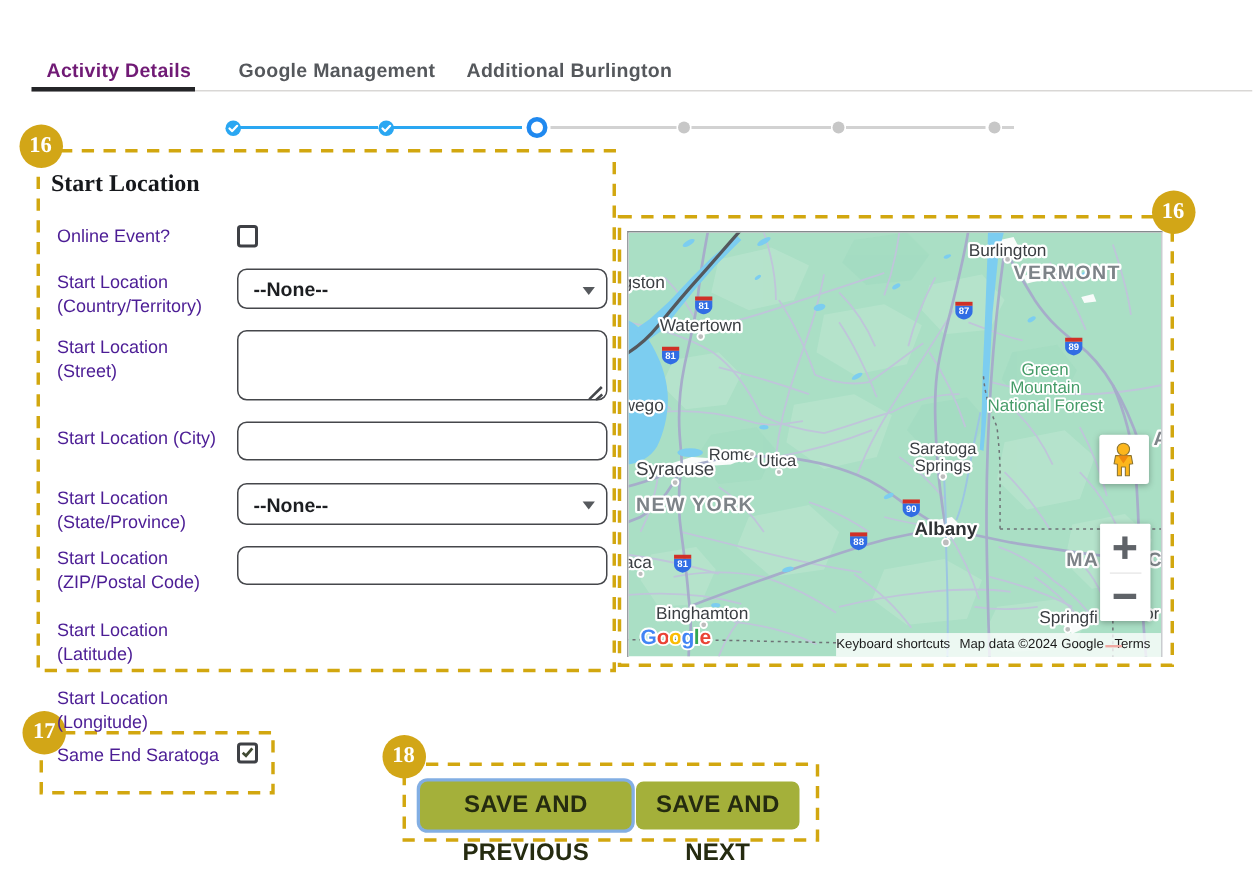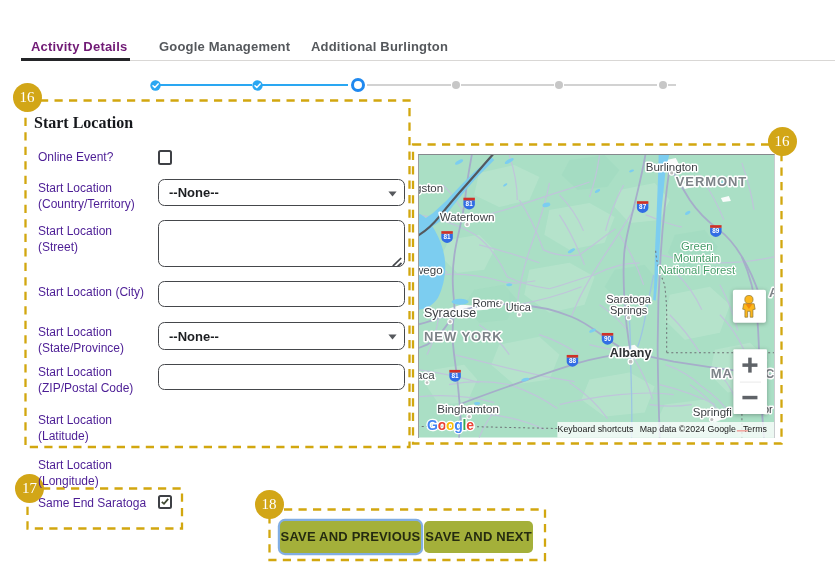--- a/index.html
+++ b/index.html
@@ -15,22 +15,22 @@
   .dotline{height:2px;top:84px;}
   .blue{background:#2aa7f2;}
   .gray{background:#d2d2d2;}
   .stepc{border-radius:50%;}
   
   .lbl{font-size:12px;color:#4c1d95;line-height:16px;}
   .fld{border:1.6px solid #45474b;border-radius:6.5px;background:#fff;box-sizing:border-box;}
   .cb{width:14.5px;height:14.5px;border:2px solid #3e4045;border-radius:2.5px;background:#fff;box-sizing:border-box;}
   h2.sl{font-family:"Liberation Serif",serif;font-size:16px;color:#16181c;margin:0;font-weight:700;}
   .badge{width:29px;height:29px;border-radius:50%;background:#d2a617;color:#fff;
-     font-family:"Liberation Serif",serif;font-size:15px;font-weight:400;text-align:center;line-height:29px;}
-  .btn{background:#a4b03a;border-radius:5px;font-weight:700;font-size:13px;color:#252b10;
+     font-family:"Liberation Serif",serif;font-size:15px;font-weight:700;text-align:center;line-height:29px;}
+  .btn{background:#a4b03a;border-radius:5px;font-weight:700;font-size:16px;color:#252b10;
      text-align:center;letter-spacing:.2px;}
 </style>
 </head>
 <body>
 
   <div class="abs tab active" style="left:31px;top:38.5px;">Activity Details</div>
   <div class="abs tab idle" style="left:159px;top:38.5px;">Google Management</div>
   <div class="abs tab idle" style="left:311px;top:38.5px;">Additional Burlington</div>
   <div class="abs tabline" style="left:21px;top:59.5px;width:814px;"></div>
   <div class="abs tabink" style="left:21px;top:58px;width:109px;"></div>

